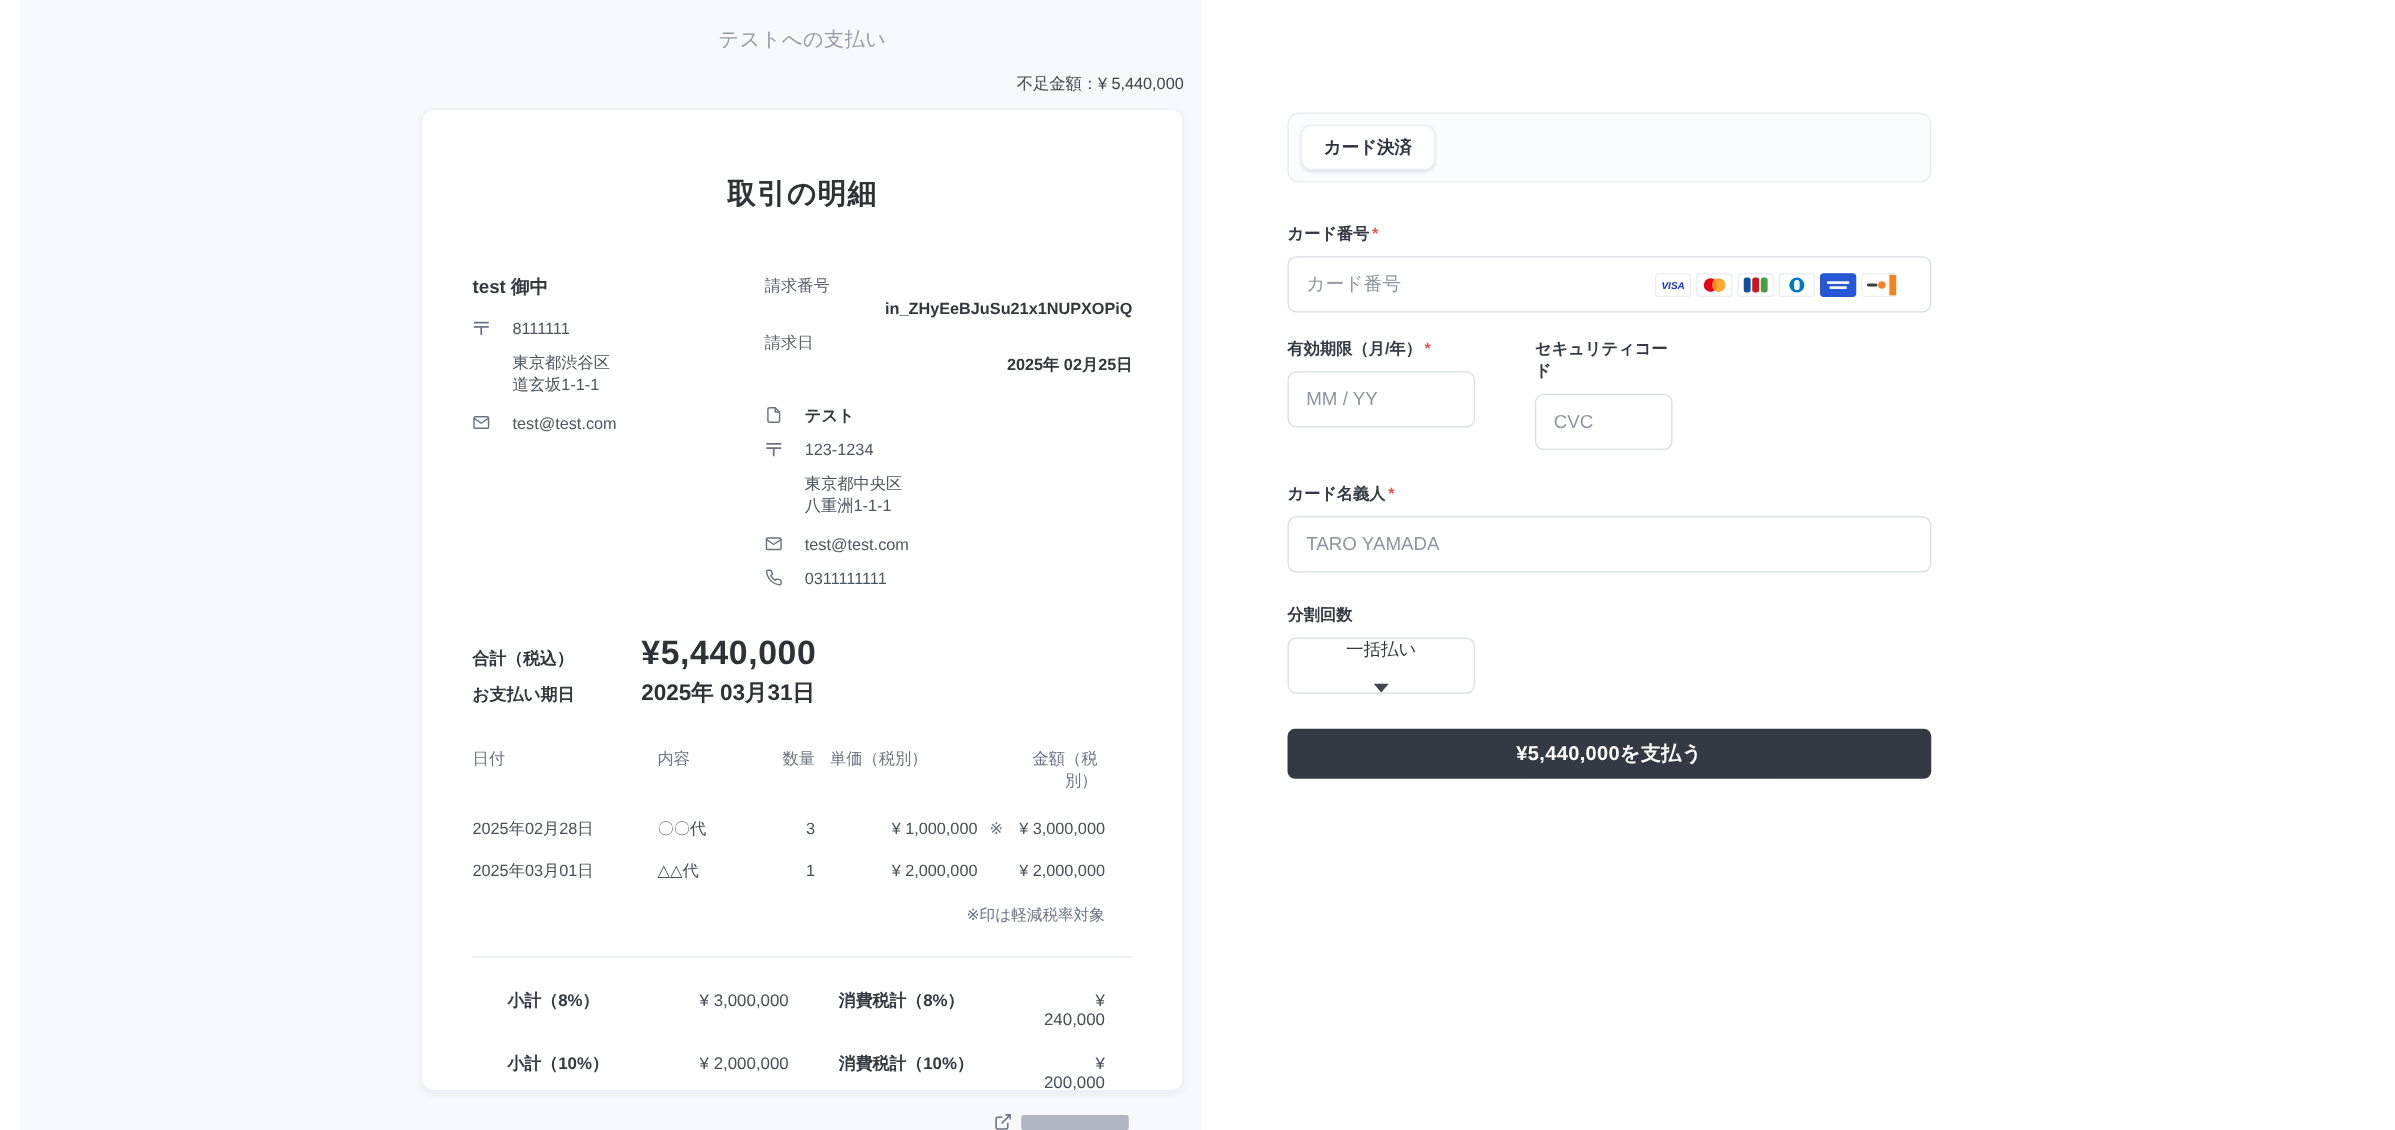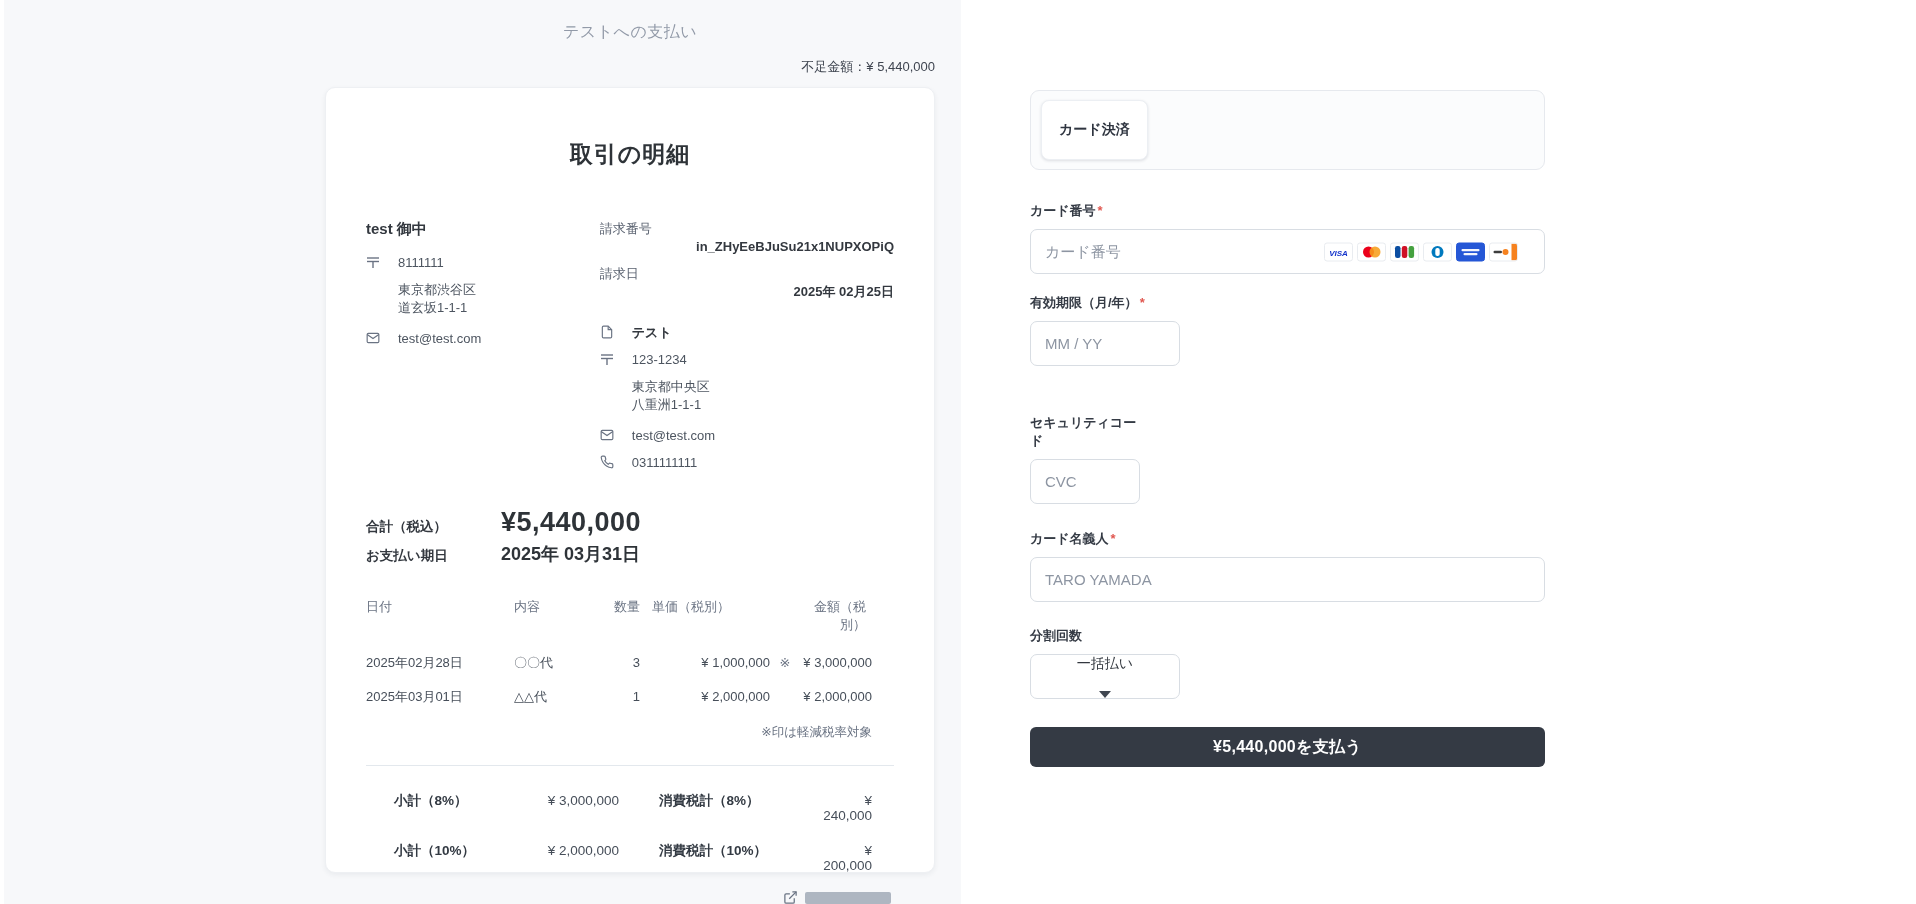--- a/index.html
+++ b/index.html
@@ -4,21 +4,21 @@
 <style>
   * { margin:0; padding:0; box-sizing:border-box; }
   html,body { width:1916px; height:904px; overflow:hidden; }
   body {
     font-family:"Liberation Sans","DejaVu Sans",sans-serif;
     background:#ffffff; color:#33383f; position:relative;
   }
 
   
   .left-pane {
-    position:absolute; left:4px; top:0; width:960px; height:904px;
+    position:absolute; left:16px; top:0; width:960px; height:904px;
     background:#f7f8fa; border-right:1px solid #e7eaee;
   }
   .left-col { width:610px; margin-left:321px; position:relative; }
   .page-header {
     text-align:center; color:#929aa8; font-size:16px; font-weight:500;
     padding-top:22px; letter-spacing:.5px;
   }
   .shortfall {
     text-align:right; font-size:13px; color:#3f4550; margin-top:15px;
   }
@@ -80,21 +80,21 @@
 
   
   .right-pane { position:absolute; left:961px; top:0; right:0; bottom:0; background:#ffffff; }
   .pay-form { width:515px; margin:90px 0 0 69px; }
 
   .method-bar {
     border:1px solid #e6e9ee; border-radius:9px; background:#fbfcfd; padding:9px 10px;
   }
   .method-tab {
     display:inline-block; background:#ffffff; border:1px solid #eceff3; border-radius:8px;
-    box-shadow:0 1px 3px rgba(35,44,61,.14); padding:20px 17px;
+    box-shadow:0 1px 3px rgba(35,44,61,.14); padding:8px 17px;
     font-size:14px; font-weight:700; color:#2f3540; cursor:pointer;text-align:right;
   }
 
   .field-label { font-size:13px; font-weight:600; color:#353b45; margin-bottom:9px; }
   .mt-32 { margin-top:32px; } .mt-20 { margin-top:20px; } .mt-26 { margin-top:26px; } .mt-25 { margin-top:25px; }
   .required { color:#e0564f; margin-left:2px; }
 
   .text-input {
     height:45px; width:100%; border:1px solid #d8dde3; border-radius:7px;
     padding:0 14px; font-size:15px; color:#33383f; background:#fff; outline:none;
@@ -104,21 +104,21 @@
 
   .card-number-wrap { position:relative; }
   .card-number-wrap .text-input { padding-right:208px; }
   .brands { position:absolute; right:27px; top:50%; transform:translateY(-50%); display:flex; gap:4px; }
   .brand {
     width:29px; height:19px; border-radius:3px; border:1px solid #e9ecf0; background:#fff;
     display:flex; align-items:center; justify-content:center; overflow:hidden;
   }
   .brand.amex { background:#2557d6; border-color:#2557d6; }
 
-  .row2 { display:flex; gap:48px;flex-direction:column; }
+  .row2 { display:flex; gap:48px; }
   .col-expiry { width:150px; } .col-cvc { width:110px; }
 
   .select-box {
     width:150px; height:45px; border:1px solid #d8dde3; border-radius:7px;
     display:flex; align-items:center; justify-content:space-between;
     padding:0 14px; font-size:14px; color:#33383f; cursor:pointer; background:#fff;flex-direction:column;
   }
   .chevron {
     width:0; height:0; border-left:6px solid transparent; border-right:6px solid transparent;
     border-top:7px solid #3f4650;

